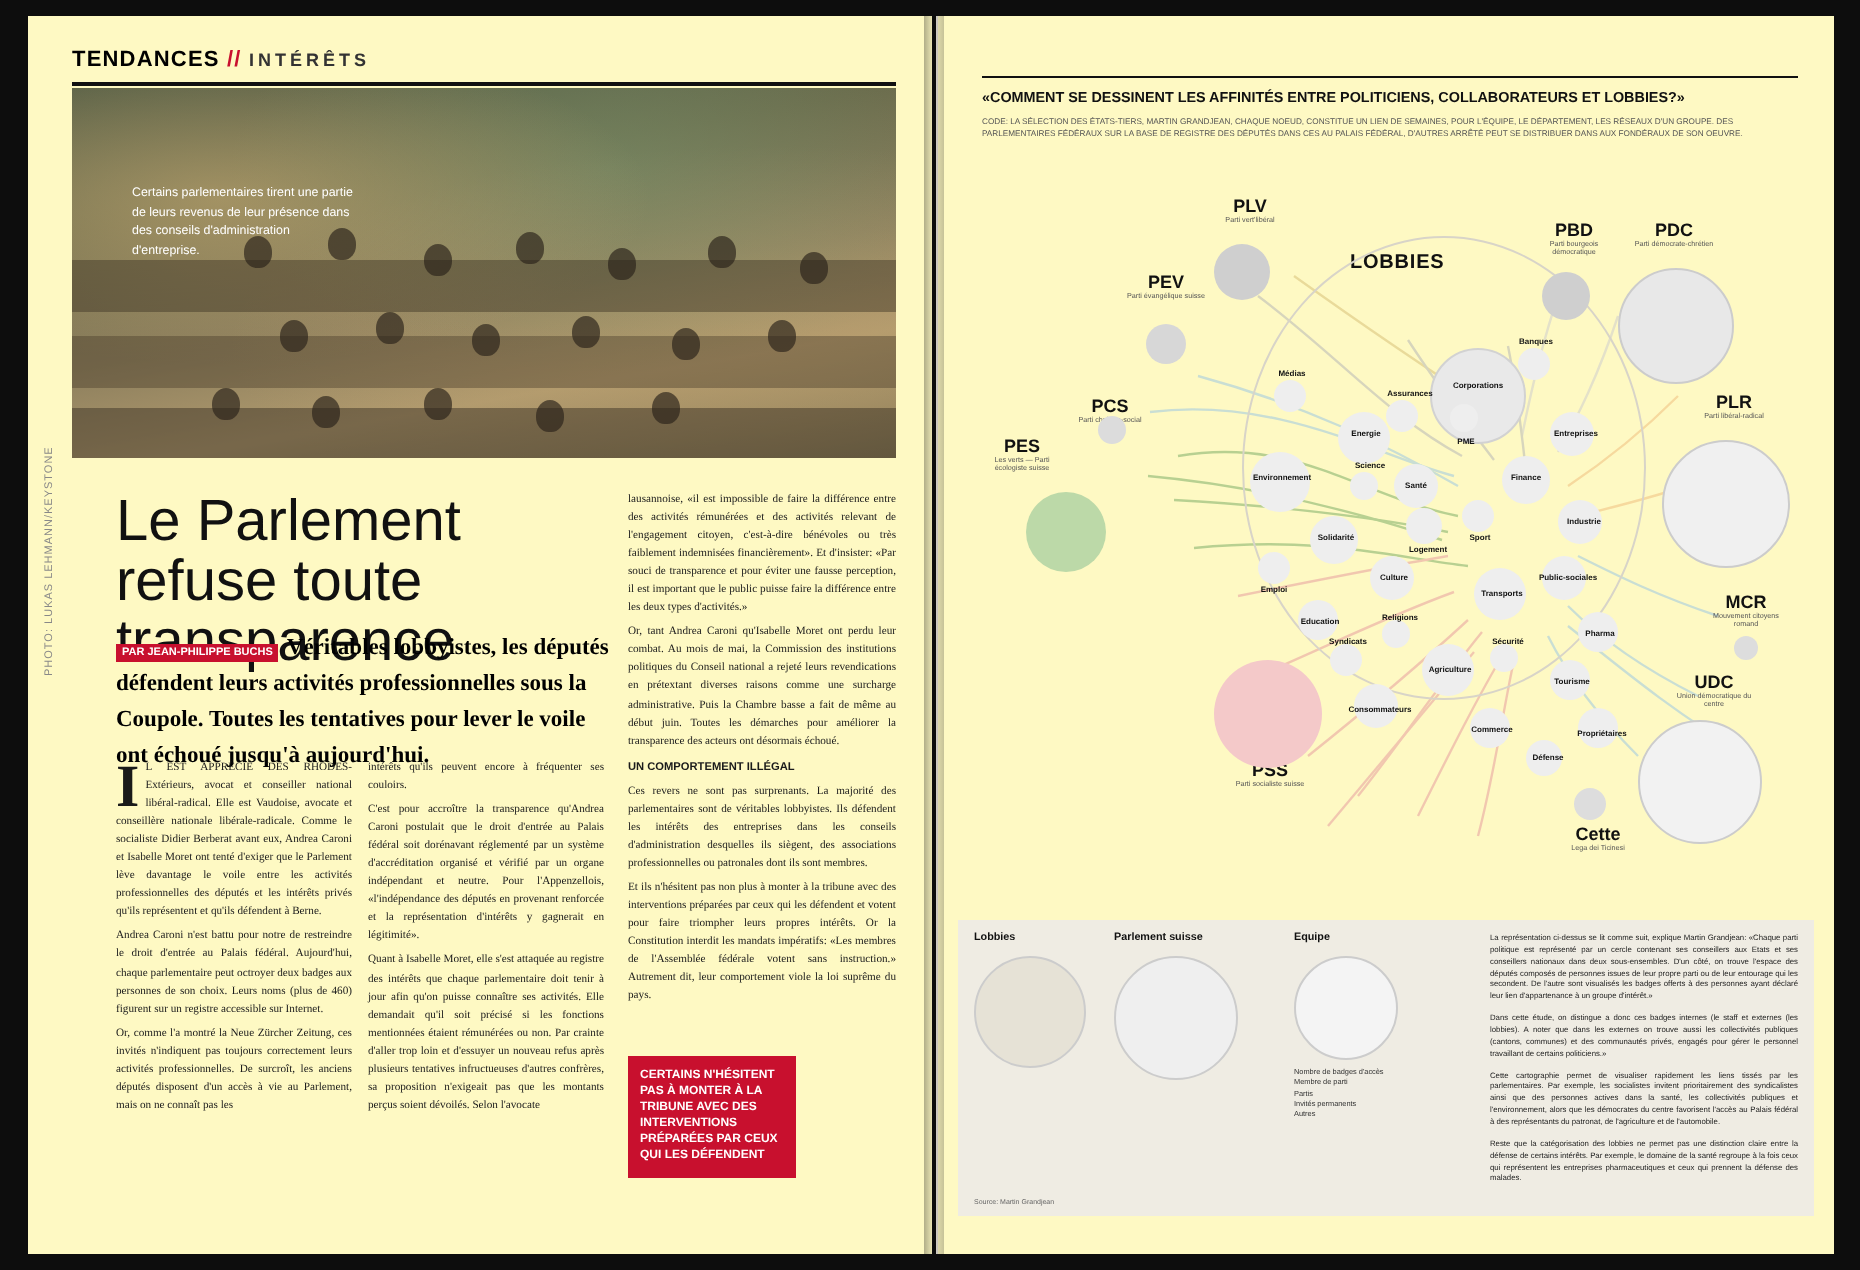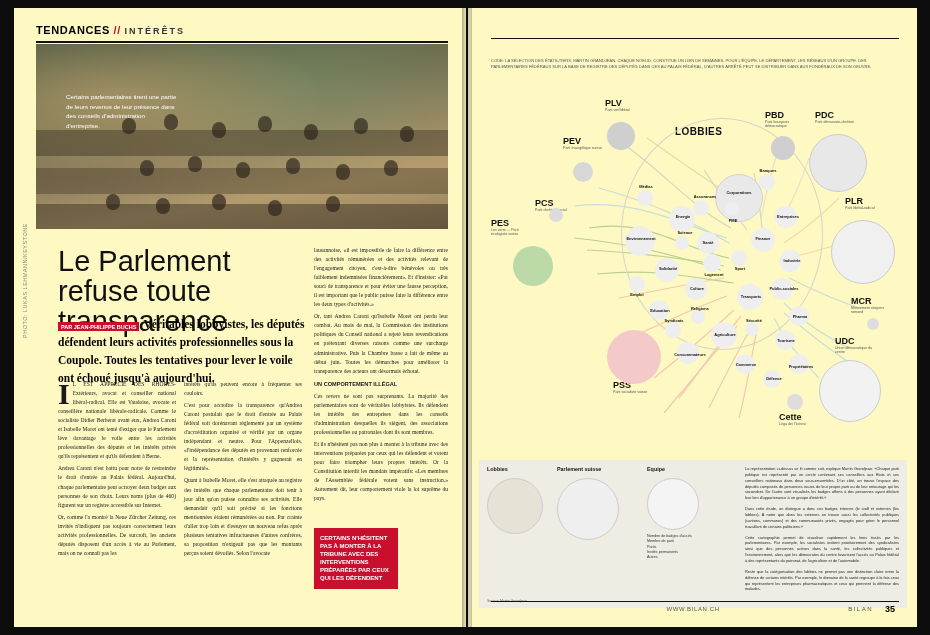--- a/index.html
+++ b/index.html
@@ -51,21 +51,21 @@
   .folio{position:absolute;bottom:10px;left:0;right:0;height:16px;}
   .folio .bar{position:absolute;left:22px;right:18px;top:0;border-top:1px solid #111;}
   .folio .num{position:absolute;left:22px;top:3px;font-family:"Liberation Sans",sans-serif;
               font-weight:bold;font-size:9px;}
   .folio .mag{position:absolute;left:42px;top:5px;font-family:"Liberation Sans",sans-serif;font-size:6px;letter-spacing:1.5px;color:#555;}
   .folio .date{position:absolute;left:0;right:0;top:5px;text-align:center;font-family:"Liberation Sans",sans-serif;font-size:6px;color:#555;letter-spacing:.6px;}
 
   .viz{position:absolute;left:478px;top:78px;width:436px;height:370px;}
   .lobbies-label{position:absolute;font-family:"Liberation Sans",sans-serif;font-weight:bold;
                  font-size:10px;color:#111;letter-spacing:.4px;}
-  .party{position:absolute;font-family:"Liberation Sans",sans-serif;font-weight:bold;font-size:9px;color:#111;}
+  .party{position:absolute;font-family:"Liberation Sans",sans-serif;font-weight:bold;font-size:9px;color:#111;text-align:center;}
   .party small{display:block;font-weight:normal;font-size:3.6px;color:#555;line-height:1.25;}
   .orgname{position:absolute;font-family:"Liberation Sans",sans-serif;font-weight:bold;font-size:4px;color:#111;text-align:center;}
   .blob{position:absolute;border-radius:50%;}
   svg.links{position:absolute;inset:0;}
 
   .legend{position:absolute;left:478px;top:452px;width:436px;height:150px;background:#efece3;}
   .legend .lg-t{font-family:"Liberation Sans",sans-serif;font-weight:bold;font-size:5.4px;color:#111;}
   .legend .lg-s{font-family:"Liberation Sans",sans-serif;font-size:3.7px;line-height:1.45;color:#333;}
   .legend .lg-body{font-family:"Liberation Sans",sans-serif;font-size:3.9px;line-height:1.5;color:#222;text-align:justify;}
   .src{position:absolute;font-family:"Liberation Sans",sans-serif;font-size:3.5px;color:#666;}
@@ -144,20 +144,21 @@
 
     <div class="redbox">
       <span>CERTAINS N'HÉSITENT PAS À MONTER À LA TRIBUNE AVEC DES INTERVENTIONS PRÉPARÉES PAR CEUX QUI LES DÉFENDENT</span>
     </div>
 
   </div>
 
   <div class="page page-right">
 
     <div style="position:absolute;left:22px;top:30px;right:18px;border-top:1px solid #111;"></div>
+    <div style="position:absolute;left:22px;top:36px;right:14px;font-family:'Liberation Sans',sans-serif;font-weight:bold;font-size:7.2px;color:#111;">«COMMENT SE DESSINENT LES AFFINITÉS ENTRE POLITICIENS, COLLABORATEURS ET LOBBIES?»</div>
     <div style="position:absolute;left:22px;top:50px;right:14px;font-family:'Liberation Sans',sans-serif;font-size:4.1px;line-height:1.5;color:#555;">CODE: LA SÉLECTION DES ÉTATS-TIERS, MARTIN GRANDJEAN, CHAQUE NOEUD, CONSTITUE UN LIEN DE SEMAINES, POUR L'ÉQUIPE, LE DÉPARTEMENT, LES RÉSEAUX D'UN GROUPE. DES PARLEMENTAIRES FÉDÉRAUX SUR LA BASE DE REGISTRE DES DÉPUTÉS DANS CES AU PALAIS FÉDÉRAL, D'AUTRES ARRÊTÉ PEUT SE DISTRIBUER DANS AUX FONDÉRAUX DE SON OEUVRE.</div>
 
     <div class="viz" style="left:10px;top:70px;width:428px;height:372px;">
 
       <svg class="links" viewBox="0 0 428 372">
         <g fill="none" stroke-width="1.2" opacity=".55">
           <path d="M110,150 C170,140 200,170 250,180" stroke="#7fb069"></path>
           <path d="M118,196 C180,190 215,200 255,205" stroke="#7fb069"></path>
           <path d="M96,128 C160,120 210,150 248,160" stroke="#9ec9e2"></path>
           <path d="M150,70 C190,100 215,130 252,150" stroke="#b8b8b8"></path>
@@ -365,22 +366,16 @@
       </div>
       <div style="position:absolute;left:266px;top:6px;width:154px;">
         <p class="lg-body" style="margin:0 0 5px 0;">La représentation ci-dessus se lit comme suit, explique Martin Grandjean: «Chaque parti politique est représenté par un cercle contenant ses conseillers aux Etats et ses conseillers nationaux dans deux sous-ensembles. D'un côté, on trouve l'espace des députés composés de personnes issues de leur propre parti ou de leur entourage qui les secondent. De l'autre sont visualisés les badges offerts à des personnes ayant déclaré leur lien d'appartenance à un groupe d'intérêt.»</p>
         <p class="lg-body" style="margin:0 0 5px 0;">Dans cette étude, on distingue a donc ces badges internes (le staff et externes (les lobbies). A noter que dans les externes on trouve aussi les collectivités publiques (cantons, communes) et des communautés privés, engagés pour gérer le personnel travaillant de certains politiciens.»</p>
         <p class="lg-body" style="margin:0 0 5px 0;">Cette cartographie permet de visualiser rapidement les liens tissés par les parlementaires. Par exemple, les socialistes invitent prioritairement des syndicalistes ainsi que des personnes actives dans la santé, les collectivités publiques et l'environnement, alors que les démocrates du centre favorisent l'accès au Palais fédéral à des représentants du patronat, de l'agriculture et de l'automobile.</p>
         <p class="lg-body" style="margin:0;">Reste que la catégorisation des lobbies ne permet pas une distinction claire entre la défense de certains intérêts. Par exemple, le domaine de la santé regroupe à la fois ceux qui représentent les entreprises pharmaceutiques et ceux qui prennent la défense des malades.</p>
       </div>
       <div class="src" style="left:8px;bottom:5px;position:absolute;">Source: Martin Grandjean</div>
     </div>
 
-    <div class="folio folio-r">
-      <div class="bar"></div>
-      <div class="num" style="left:auto;right:22px;">35</div>
-      <div class="mag" style="left:auto;right:44px;">BILAN</div>
-      <div class="date">WWW.BILAN.CH</div>
-    </div>
   </div>
 
   <div class="gutter"></div>
 </div>
 
 </body></html>

